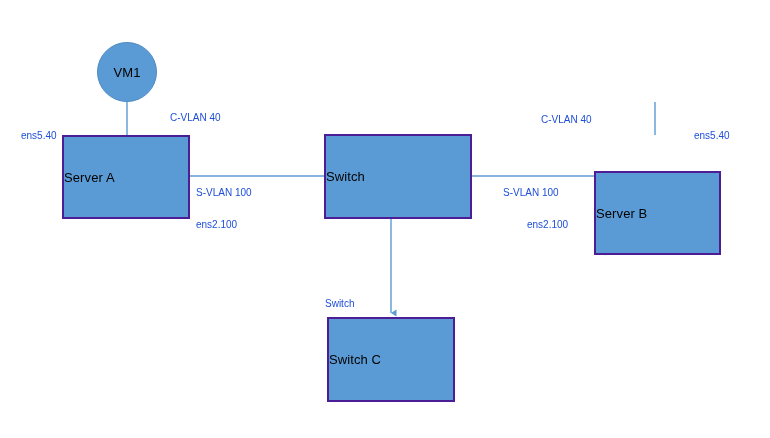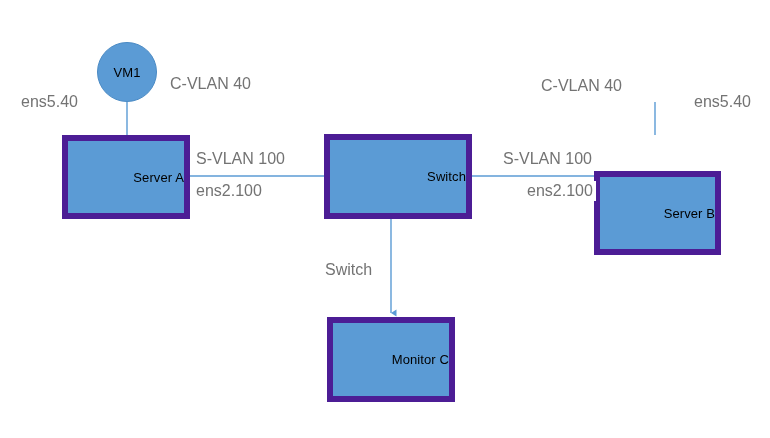--- a/index.html
+++ b/index.html
@@ -18,25 +18,25 @@
   #links {
     position: absolute;
     left: 0;
     top: 0;
     width: 770px;
     height: 438px;
   }
   .node-box {
     position: absolute;
     background: #5b9bd5;
-    border: 6px solid #4c1d95;
+    border: 2px solid #4c1d95;
     box-sizing: border-box;
     display: flex;
     align-items: center;
-    justify-content: flex-end;
+    justify-content: flex-start;
   }
   .node-circle {
     position: absolute;
     background: #5b9bd5;
     border: 1px solid #4a8ac4;
     border-radius: 50%;
     box-sizing: border-box;
     display: flex;
     align-items: center;
     justify-content: center;
@@ -46,26 +46,27 @@
     font-size: 13px;
     line-height: 1;
     white-space: nowrap;
     letter-spacing: 0.1px;
   }
   .node-label.circle-text {
     font-size: 13px;
   }
   .edge-label {
     position: absolute;
-    color: #737373;
-    font-size: 16px;
+    color: #1d4ed8;
+    font-size: 10px;
     line-height: 1;
     white-space: nowrap;
     background: #ffffff;
     padding: 2px 3px;
+    margin-top: 37px;
   }
   .edge-label.no-bg {
     background: transparent;
   }
 </style>
 </head>
 <body>
 
 <div id="canvas">
 
@@ -98,21 +99,21 @@
 
   <div class="node-box" style="left:324px; top:134px; width:148px; height:85px;">
     <span class="node-label">Switch</span>
   </div>
 
   <div class="node-box" style="left:594px; top:135px; width:127px; height:84px;margin-top:36px;">
     <span class="node-label">Server B</span>
   </div>
 
   <div class="node-box" style="left:327px; top:317px; width:128px; height:85px;">
-    <span class="node-label">Monitor C</span>
+    <span class="node-label">Switch C</span>
   </div>
 
   <span class="edge-label no-bg" style="left:18px; top:92px;">ens5.40</span>
 
   <span class="edge-label no-bg" style="left:167px; top:74px;">C-VLAN 40</span>
 
   <span class="edge-label no-bg" style="left:538px; top:76px;">C-VLAN 40</span>
 
   <span class="edge-label no-bg" style="left:691px; top:92px;">ens5.40</span>
 

